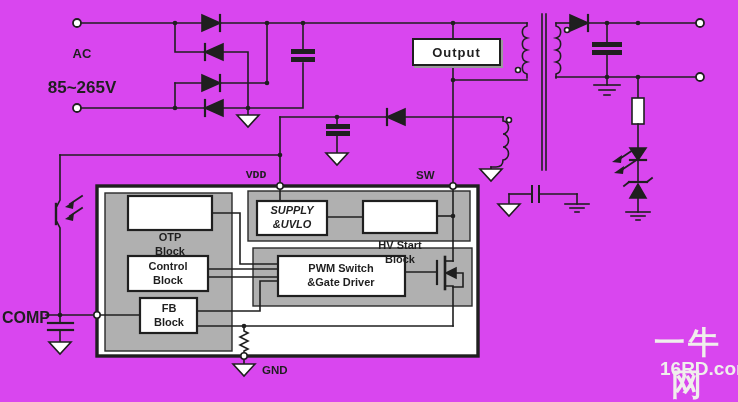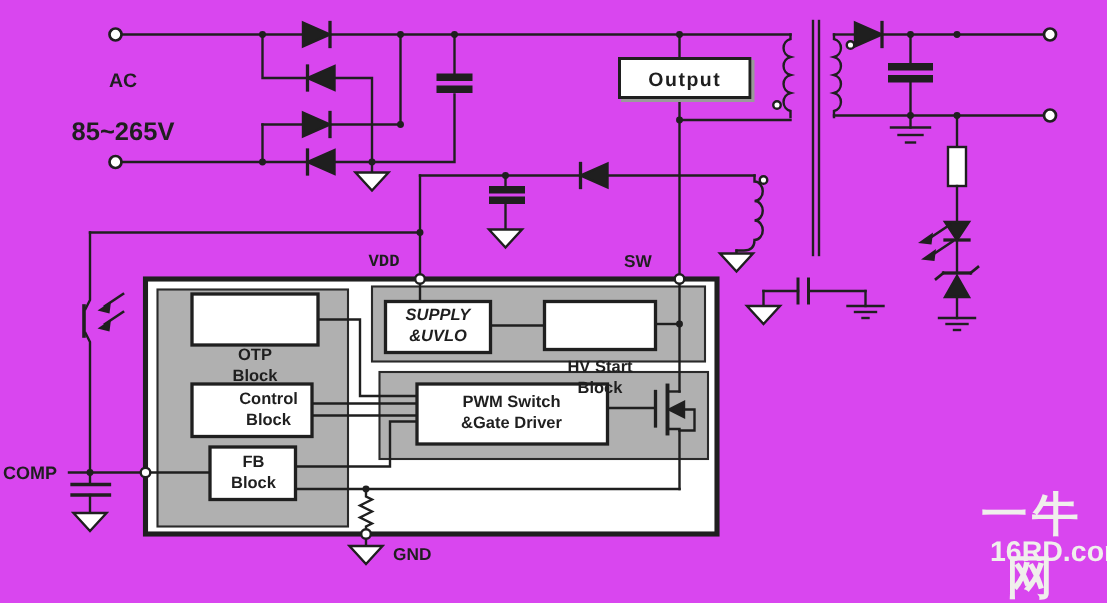--- a/index.html
+++ b/index.html
@@ -249,23 +249,23 @@
   </svg>
 
   <div class="lbl" style="left:36px;top:46px;width:92px;text-align:center;font-size:13px;">AC</div>
   <div class="lbl" style="left:36px;top:77px;width:92px;text-align:center;font-size:17px;">85~265V</div>
 
   <div class="snubber-box ctr">Output</div>
 
 
   <div class="lbl pin-lbl" style="left:236px;top:168px;width:40px;text-align:center;font-family:Liberation Mono, monospace;">VDD</div>
   <div class="lbl pin-lbl" style="left:416px;top:168px;width:32px;text-align:left;">SW</div>
-  <div class="lbl" style="left:2px;top:308px;width:42px;font-size:12px;">COMP</div>
+  <div class="lbl" style="left:2px;top:308px;width:42px;font-size:16px;">COMP</div>
   <div class="lbl pin-lbl" style="left:262px;top:363px;width:40px;">GND</div>
 
   <div class="lbl blk-lbl ctr" style="left:147px;top:196px;width:46px;height:34px;margin-top:32px;">OTP Block</div>
-  <div class="lbl blk-lbl ctr" style="left:151px;top:256px;width:56px;height:35px;">Control Block</div>
+  <div class="lbl blk-lbl ctr" style="left:140px;top:256px;width:56px;height:35px;">Control Block</div>
   <div class="lbl blk-lbl ctr" style="left:148px;top:298px;width:42px;height:35px;text-align:center;">FB Block</div>
   <div class="lbl blk-lbl ctr" style="left:261px;top:201px;width:62px;height:34px;font-style:italic;">SUPPLY &amp;UVLO</div>
   <div class="lbl blk-lbl ctr" style="left:370px;top:201px;width:60px;height:32px;margin-top:36px;">HV Start Block</div>
   <div class="lbl blk-lbl ctr" style="left:295px;top:256px;width:92px;height:40px;">PWM Switch &amp;Gate Driver</div>
 
 </div>
 
 </body></html>

